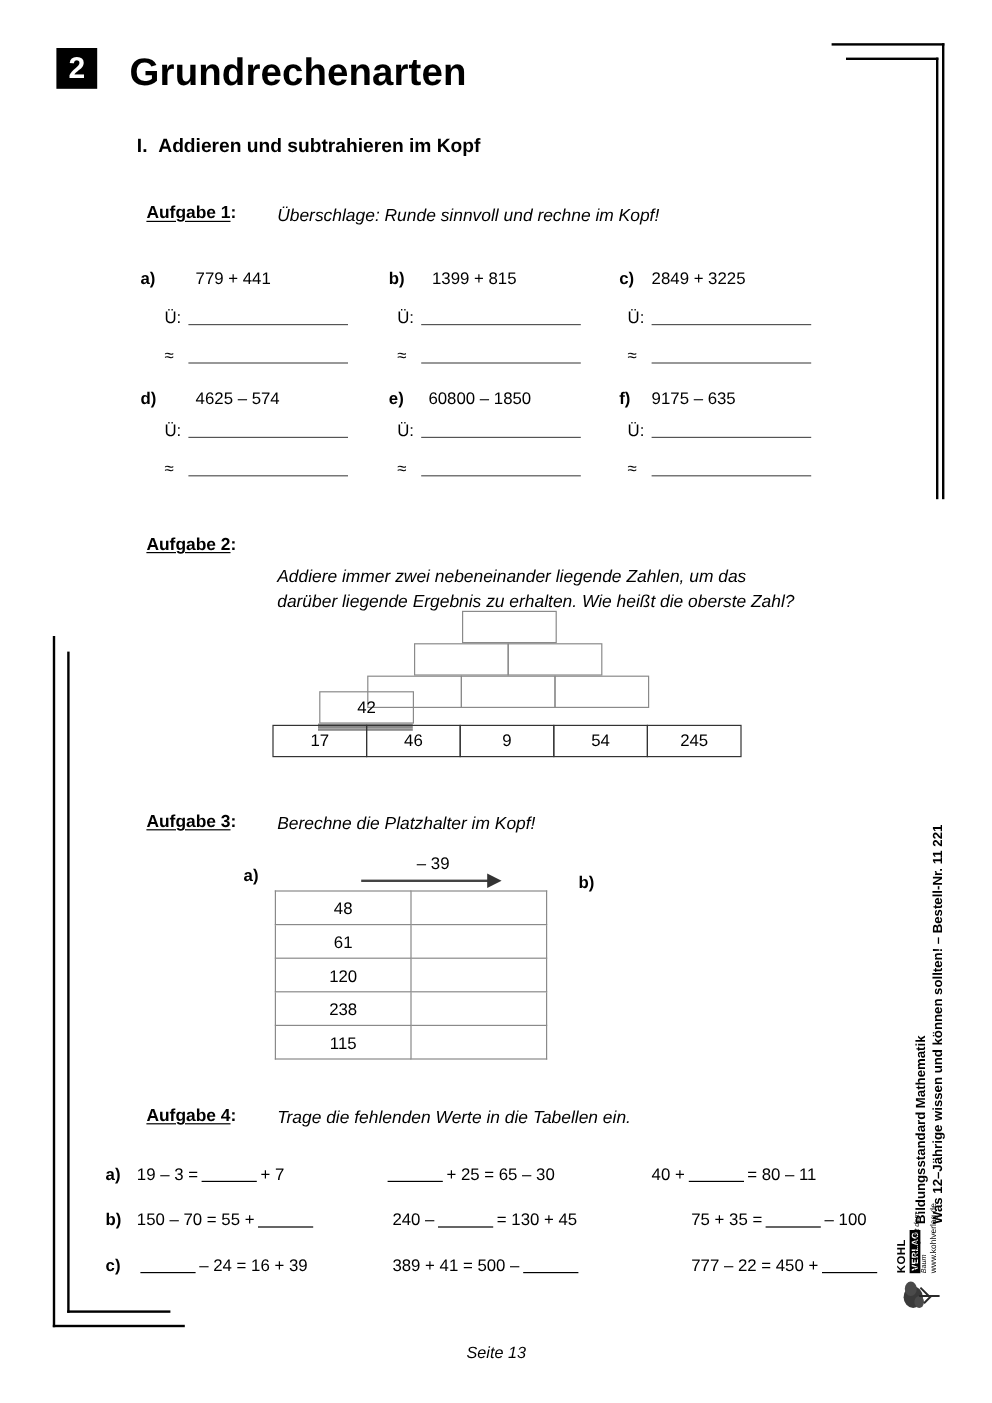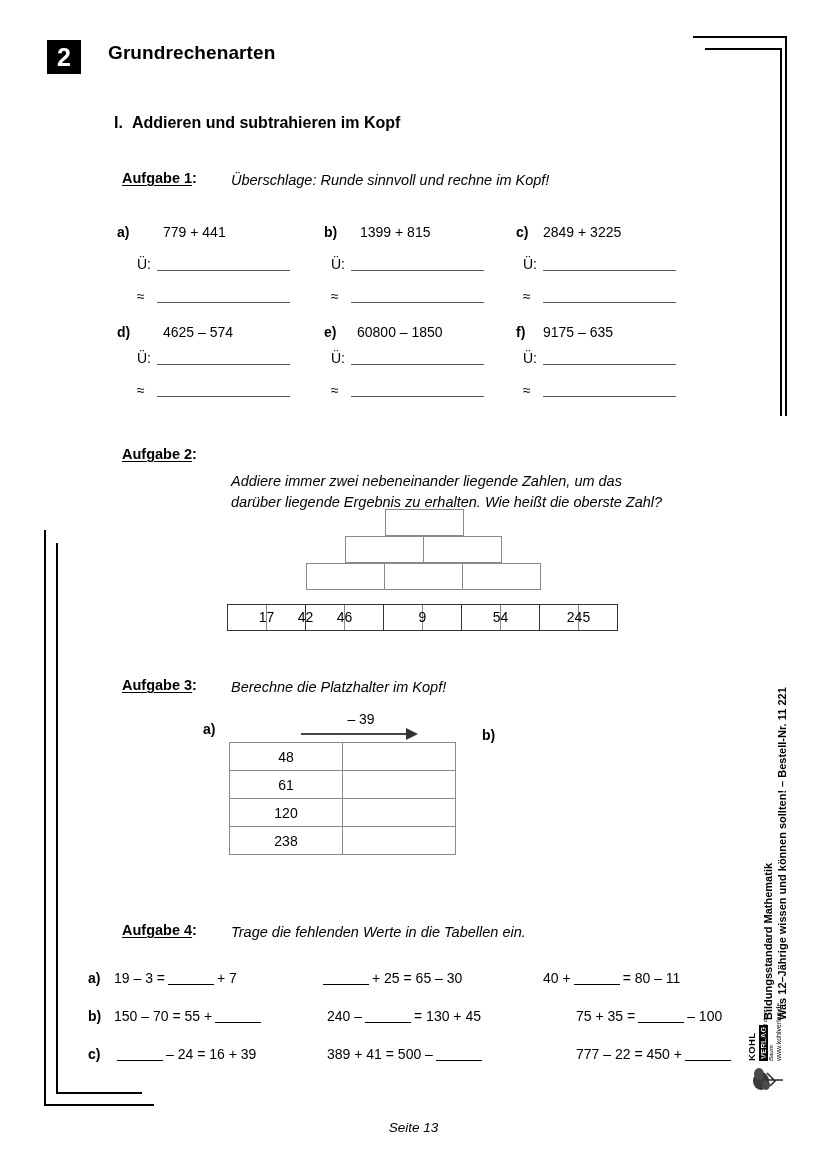--- a/index.html
+++ b/index.html
@@ -62,21 +62,21 @@
     background: #000000;
     color: #ffffff;
     font-size: 25px;
     font-weight: bold;
     line-height: 34px;
     text-align: center;
   }
   .page-title {
     position: absolute;
     left: 108px; top: 42px;
-    font-size: 19px;
+    font-size: 32px;
     font-weight: bold;
     letter-spacing: 0.1px;
   }
   .section-title {
     position: absolute;
     left: 114px; top: 114px;
     font-size: 16px;
     font-weight: bold;
   }
   .section-title .numeral { margin-right: 9px; }
@@ -356,21 +356,21 @@
     </div>
     <div class="pyr-row" style="left:345px; top:536px;">
       <div class="pyr-cell"></div>
       <div class="pyr-cell"></div>
     </div>
     <div class="pyr-row" style="left:306px; top:563px;">
       <div class="pyr-cell"></div>
       <div class="pyr-cell"></div>
       <div class="pyr-cell"></div>
     </div>
-    <div class="pyr-row" style="left:266px; top:604px;">
+    <div class="pyr-row" style="left:266px; top:576px;flex-direction:column;">
       <div class="pyr-cell">42</div>
       <div class="pyr-cell"></div>
       <div class="pyr-cell"></div>
       <div class="pyr-cell"></div>
     </div>
     <div class="pyr-row base" style="left:227px; top:604px;">
       <div class="pyr-cell">17</div>
       <div class="pyr-cell">46</div>
       <div class="pyr-cell">9</div>
       <div class="pyr-cell">54</div>
@@ -400,20 +400,24 @@
       <td class="rcol"></td>
     </tr>
     <tr>
       <td class="lcol">120</td>
       <td class="rcol"></td>
     </tr>
     <tr>
       <td class="lcol">238</td>
       <td class="rcol"></td>
     </tr>
+    <tr>
+      <td class="lcol">115</td>
+      <td class="rcol"></td>
+    </tr>
   </tbody>
     </table>
 
   <div class="a3-letter" style="left:482px; top:727px;">b)</div>
 
   <div class="task-label" style="left:122px; top:922px;">
     <span class="lbl">Aufgabe 4</span><span>:</span>
   </div>
   <div class="task-text" style="left:231px; top:922px;">Trage die fehlenden Werte in die Tabellen ein.</div>
 

